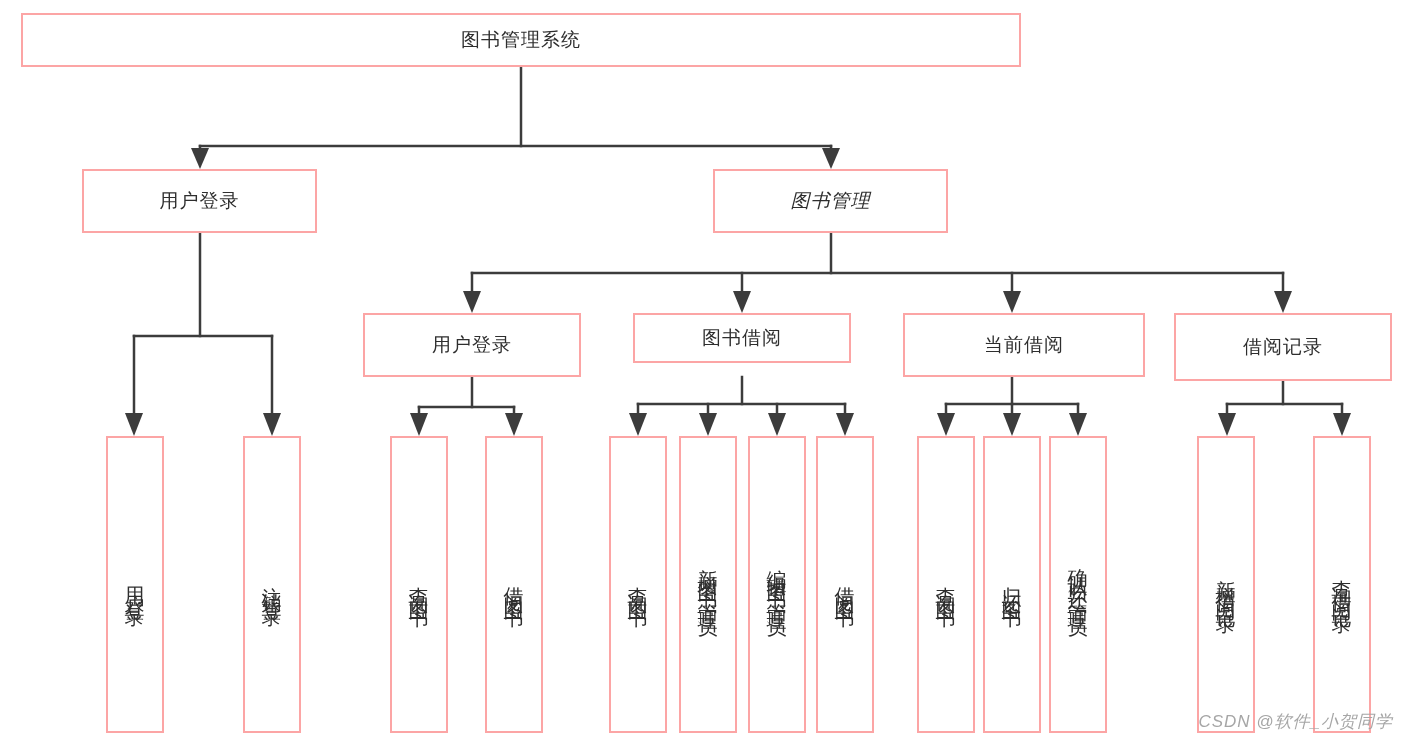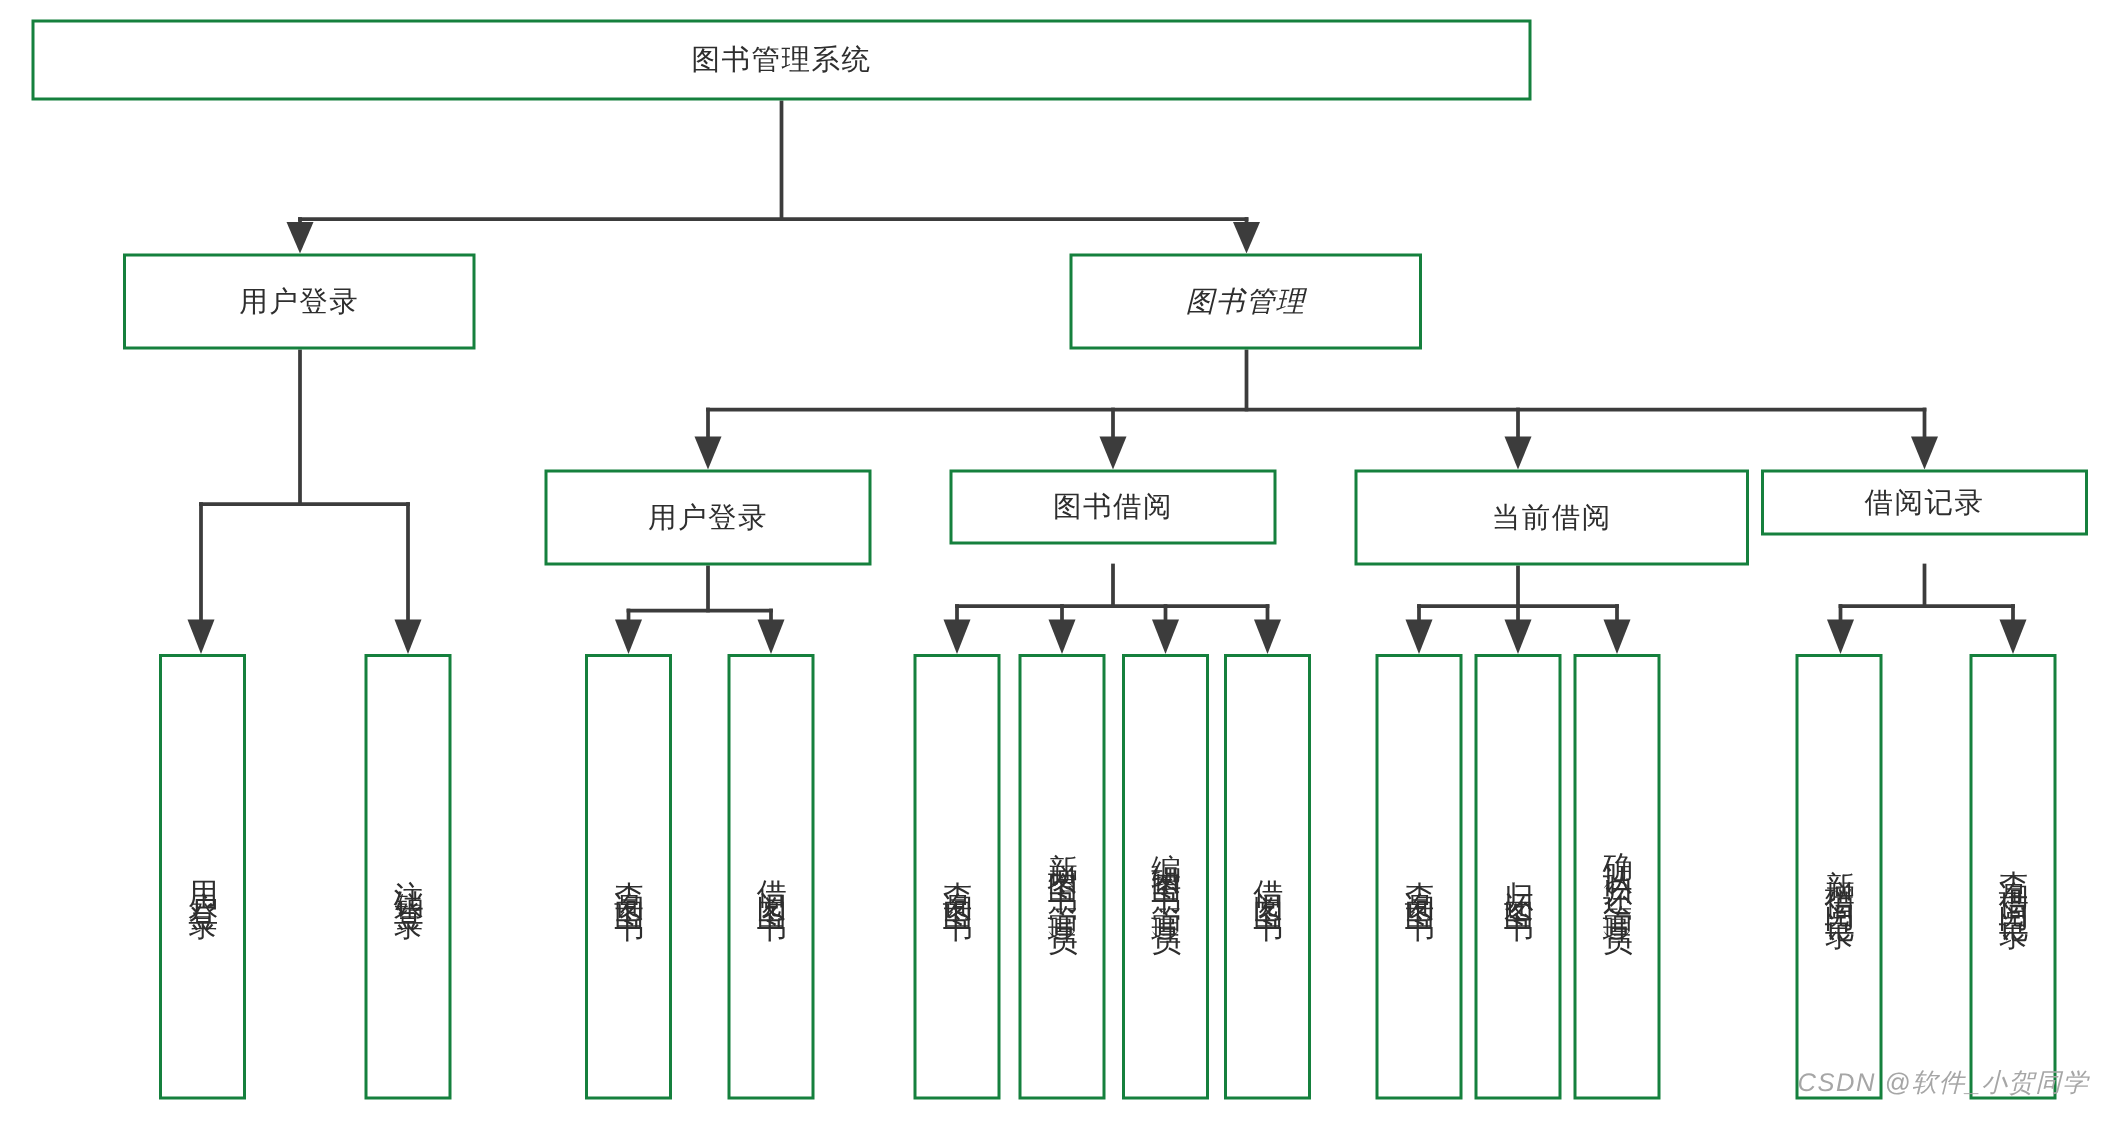--- a/index.html
+++ b/index.html
@@ -17,21 +17,21 @@
   }
   #connector-layer {
     position: absolute;
     left: 0; top: 0;
     width: 1405px; height: 747px;
     z-index: 1;
   }
   .node {
     position: absolute;
     box-sizing: border-box;
-    border: 2px solid #15803d;
+    border: 2px solid #fca5a5;
     background: #ffffff;
     color: #2e2e2e;
     display: flex;
     align-items: center;
     justify-content: center;
     z-index: 2;
     font-size: 19px;
     letter-spacing: 1px;
     text-align: center;
   }
@@ -135,22 +135,22 @@
   </g>
 </svg>
 
 <div class="node" style="left:21px; top:13px; width:1000px; height:54px;">图书管理系统</div>
 
 <div class="node" style="left:82px; top:169px; width:235px; height:64px;">用户登录</div>
 <div class="node" style="left:713px; top:169px; width:235px; height:64px;font-style:italic;">图书管理</div>
 
 <div class="node" style="left:363px; top:313px; width:218px; height:64px;">用户登录</div>
 <div class="node" style="left:633px; top:313px; width:218px; height:50px;">图书借阅</div>
-<div class="node" style="left:903px; top:313px; width:263px; height:64px;">当前借阅</div>
-<div class="node" style="left:1174px; top:313px; width:218px; height:44px;">借阅记录</div>
+<div class="node" style="left:903px; top:313px; width:242px; height:64px;">当前借阅</div>
+<div class="node" style="left:1174px; top:313px; width:218px; height:68px;">借阅记录</div>
 
 <div class="node leaf" style="left:106px; top:436px; width:58px; height:297px;">用户登录</div>
 <div class="node leaf" style="left:243px; top:436px; width:58px; height:297px;">注销登录</div>
 
 <div class="node leaf" style="left:390px; top:436px; width:58px; height:297px;">查询图书</div>
 <div class="node leaf" style="left:485px; top:436px; width:58px; height:297px;">借阅图书</div>
 
 <div class="node leaf" style="left:609px; top:436px; width:58px; height:297px;">查询图书</div>
 <div class="node leaf" style="left:679px; top:436px; width:58px; height:297px;">新增图书（管理员）</div>
 <div class="node leaf" style="left:748px; top:436px; width:58px; height:297px;">编辑图书（管理员）</div>

